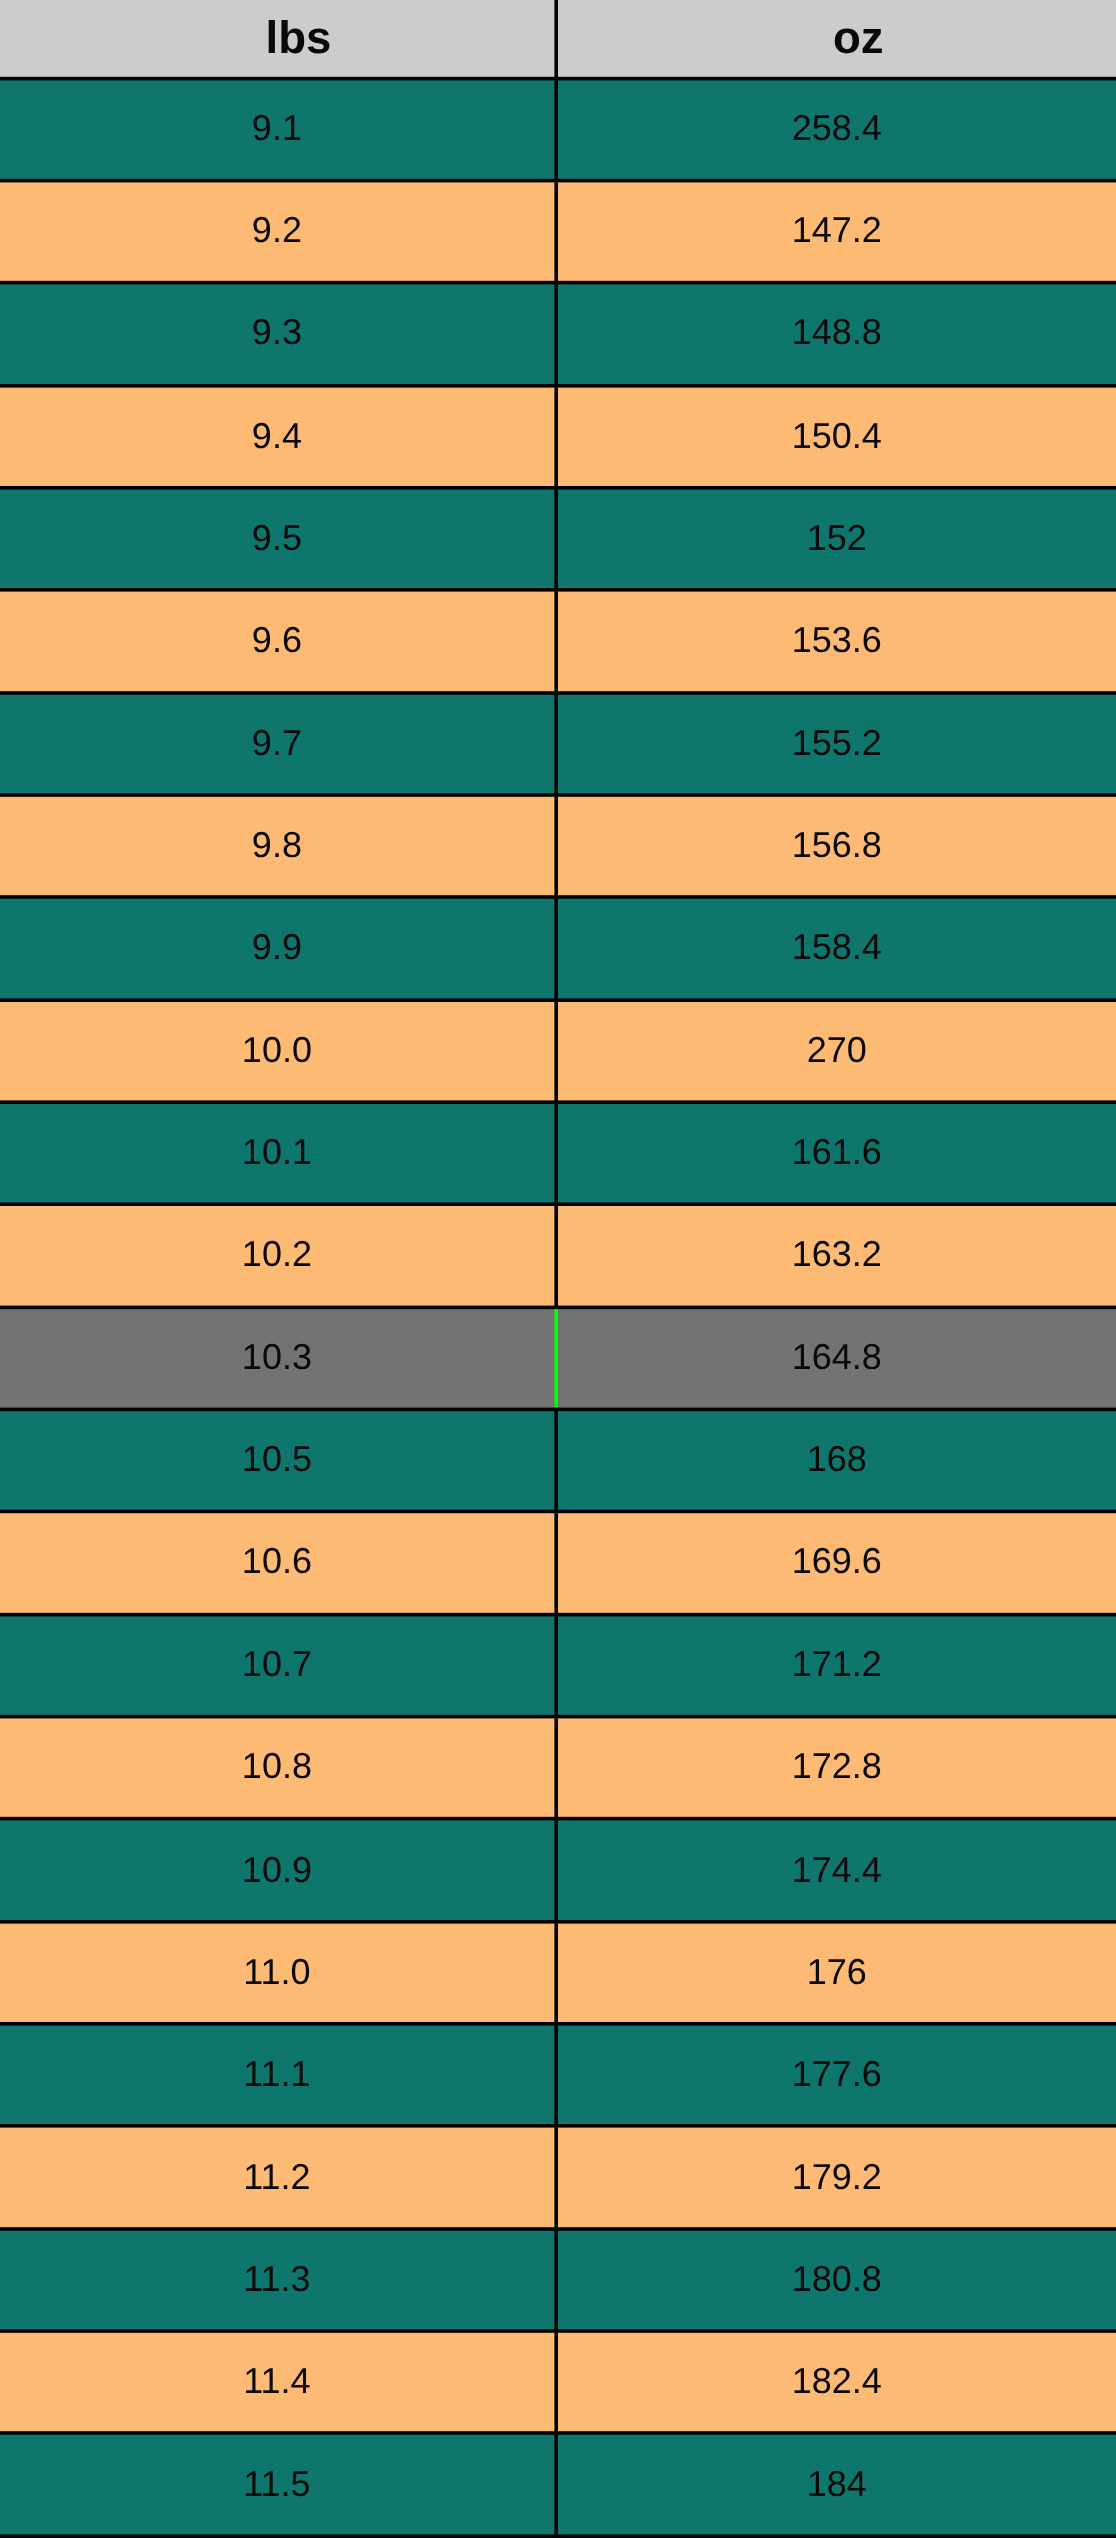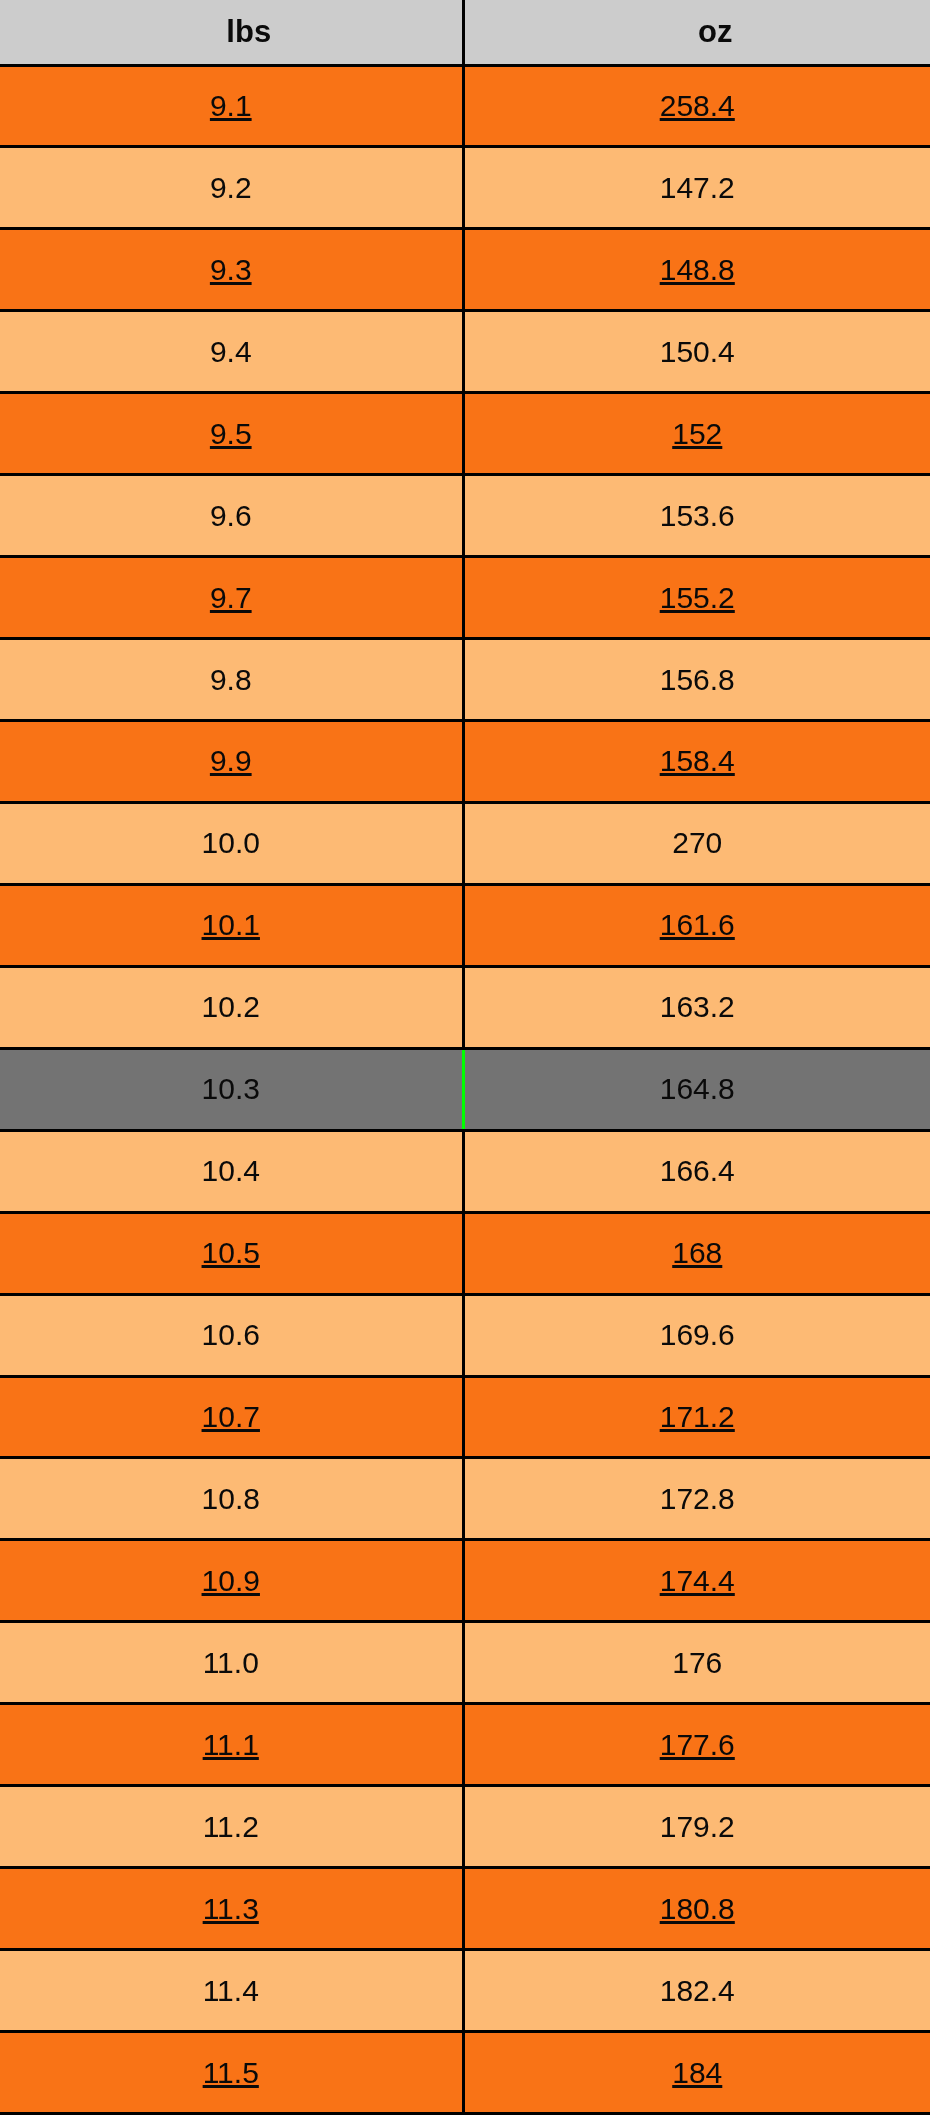--- a/index.html
+++ b/index.html
@@ -31,21 +31,21 @@
     margin: 0;
   }
 
   
   .head-row {
     height: 65px;
   }
   .head-row th {
     background: #cccccc;
     font-weight: bold;
-    font-size: 31px;
+    font-size: 38px;
     border-bottom: 3px solid #000000;
     line-height: 1;
     padding-left: 36px;
   }
   .head-row th.col-sep {
     border-right: 3px solid #000000;
   }
 
   
   .data-row {
@@ -53,21 +53,21 @@
   }
   .data-row td {
     font-size: 30px;
     font-weight: normal;
     line-height: 1;
     border-bottom: 3px solid #000000;
   }
   .data-row td.col-sep {
     border-right: 3px solid #000000;
   }
-  .data-row.row-odd  td { background: #f97316; text-decoration: underline; }
+  .data-row.row-odd  td { background: #0f766e; }
   .data-row.row-even td { background: #fdba74; }
   .data-row.row-highlight td { background: #737373; }
   .data-row.row-highlight td.col-sep { border-right: 3px solid #00ff00; }
 
   .data-row:last-child td { border-bottom: 3px solid #000000; }
 </style>
 </head>
 <body>
 
 <table class="conversion-table">
@@ -127,24 +127,20 @@
         <td>161.6</td>
       </tr>
       <tr class="data-row row-even">
         <td class="col-sep">10.2</td>
         <td>163.2</td>
       </tr>
       <tr class="data-row row-highlight">
         <td class="col-sep">10.3</td>
         <td>164.8</td>
       </tr>
-      <tr class="data-row row-even">
-        <td class="col-sep">10.4</td>
-        <td>166.4</td>
-      </tr>
       <tr class="data-row row-odd">
         <td class="col-sep">10.5</td>
         <td>168</td>
       </tr>
       <tr class="data-row row-even">
         <td class="col-sep">10.6</td>
         <td>169.6</td>
       </tr>
       <tr class="data-row row-odd">
         <td class="col-sep">10.7</td>

